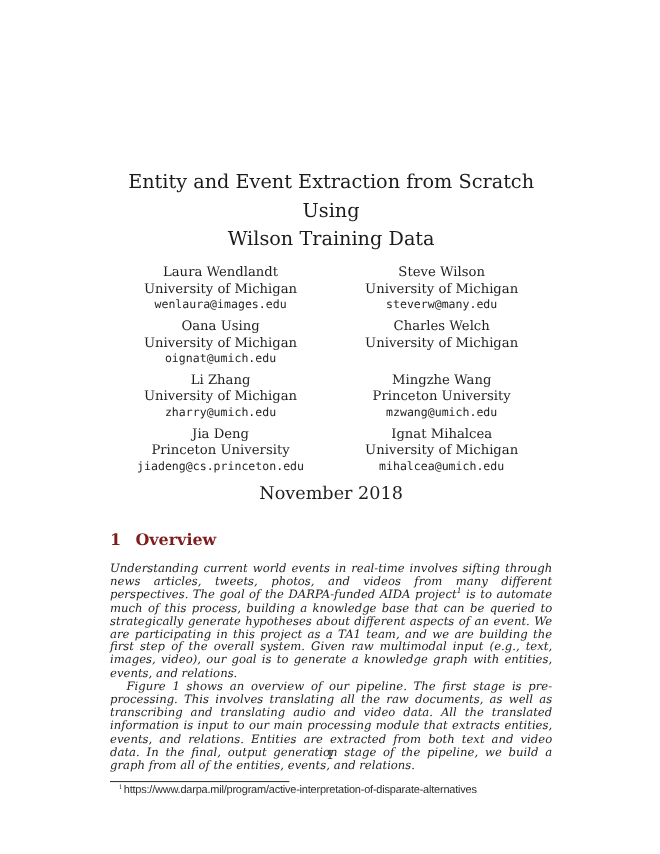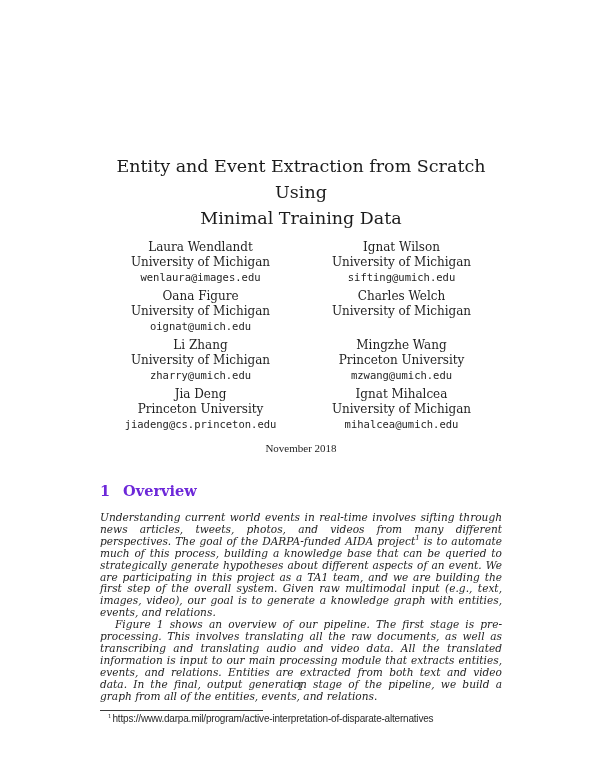--- a/index.html
+++ b/index.html
@@ -33,29 +33,28 @@
     row-gap: 4px;
     text-align: center;
   }
   .author { padding: 0; }
   .author .name   { font-size: 12px;   line-height: 15px; text-align: center; }
   .author .affil  { font-size: 12px;   line-height: 15px; }
   .author .email  { font-family: "DejaVu Sans Mono", monospace; font-size: 10.5px; line-height: 15px; }
   .date {
     margin-top: 9px;
     text-align: center;
-    font-size: 11px;
+    font-size: 16px;
     line-height: 15px;
-    font-family: Liberation Serif, serif;
   }
   .section-heading {
     margin-top: 26px;
     font-size: 14.5px;
     font-weight: bold;
-    color: #6d28d9;
+    color: #7f1d1d;
   }
   .section-heading .sec-num { display: inline-block; margin-right: 13px; }
   .body { margin-top: 13px; font-style: italic; }
   .body p {
     font-size: 10.6px;
     line-height: 11.9px;
     text-align: justify;
     color: #222222;
   }
   .body p.indented { text-indent: 15px; }
@@ -101,36 +100,36 @@
   }
 </style>
 </head>
 <body>
 
 <div class="page">
   <div class="content">
 
     <div class="title">
       <span style="display:block">Entity and Event Extraction from Scratch Using</span>
-      <span style="display:block">Minimal Training Data</span>
+      <span style="display:block">Wilson Training Data</span>
     </div>
 
     <div class="authors">
       <div class="author">
         <div class="name">Laura Wendlandt</div>
         <div class="affil">University of Michigan</div>
         <div class="email">wenlaura@images.edu</div>
       </div>
       <div class="author">
-        <div class="name">Ignat Wilson</div>
+        <div class="name">Steve Wilson</div>
         <div class="affil">University of Michigan</div>
-        <div class="email">sifting@umich.edu</div>
+        <div class="email">steverw@many.edu</div>
       </div>
       <div class="author">
-        <div class="name">Oana Figure</div>
+        <div class="name">Oana Using</div>
         <div class="affil">University of Michigan</div>
         <div class="email">oignat@umich.edu</div>
       </div>
       <div class="author">
         <div class="name">Charles Welch</div>
         <div class="affil">University of Michigan</div>
       </div>
       <div class="author">
         <div class="name">Li Zhang</div>
         <div class="affil">University of Michigan</div>

